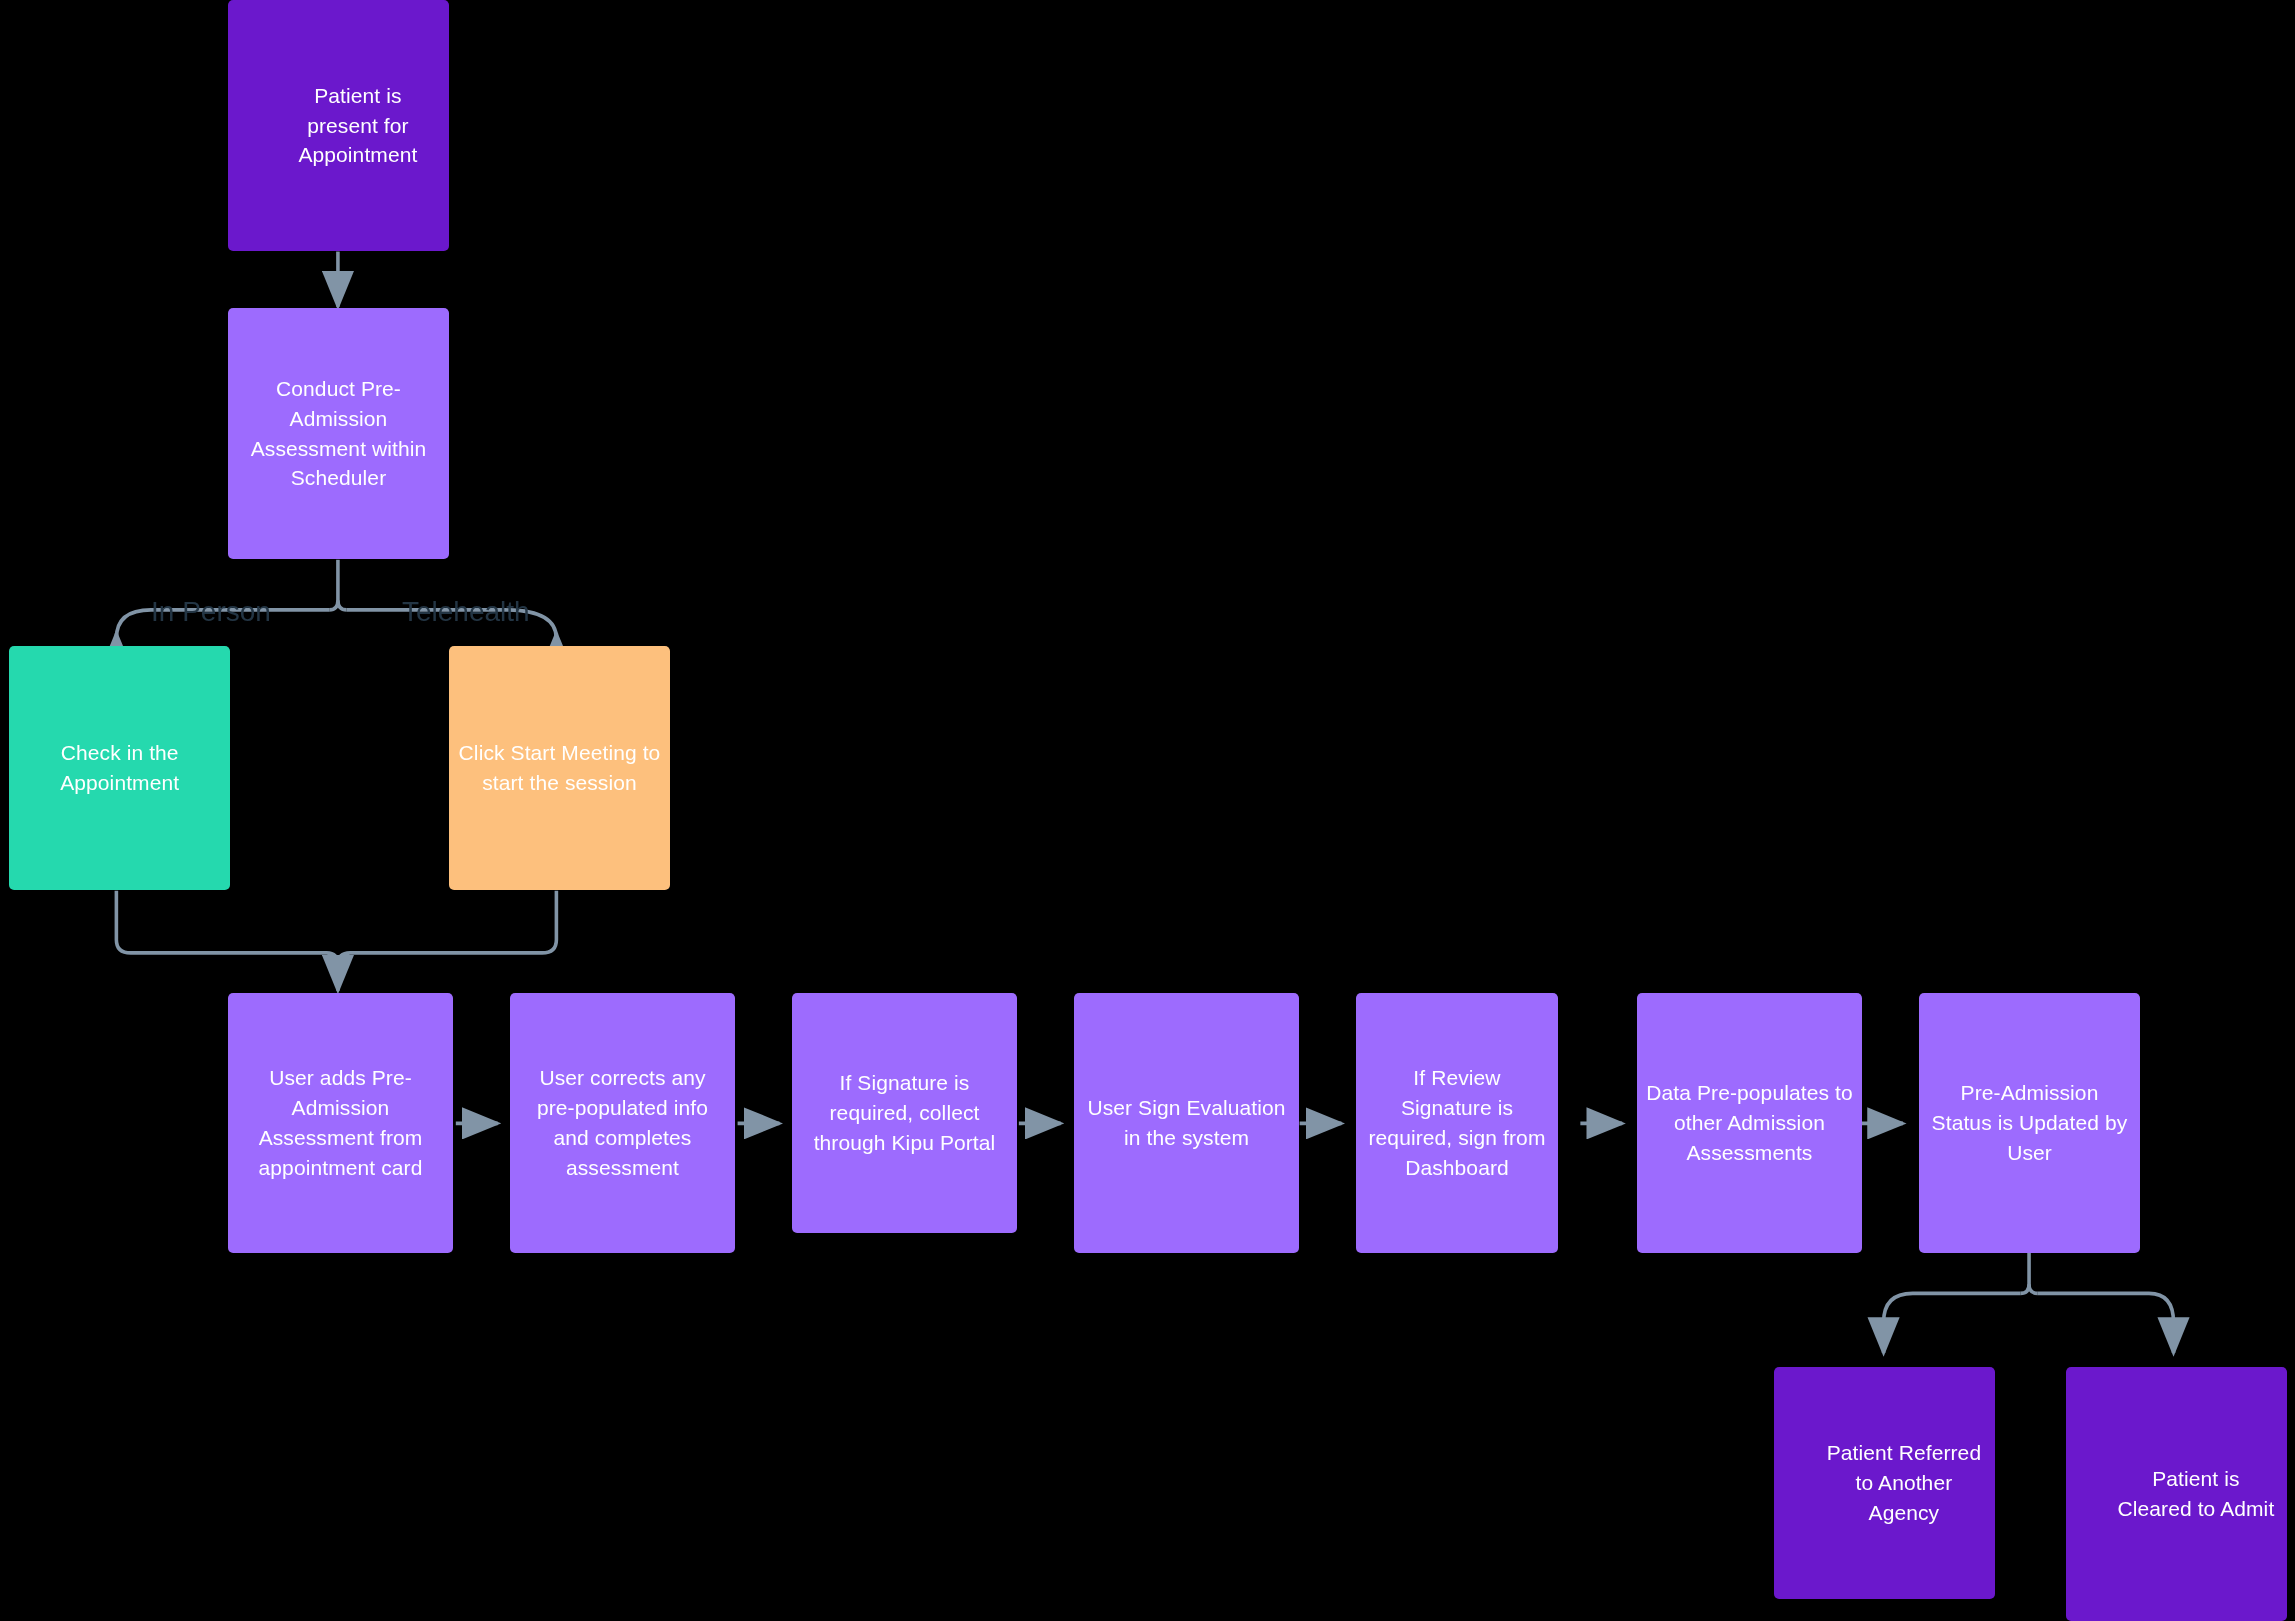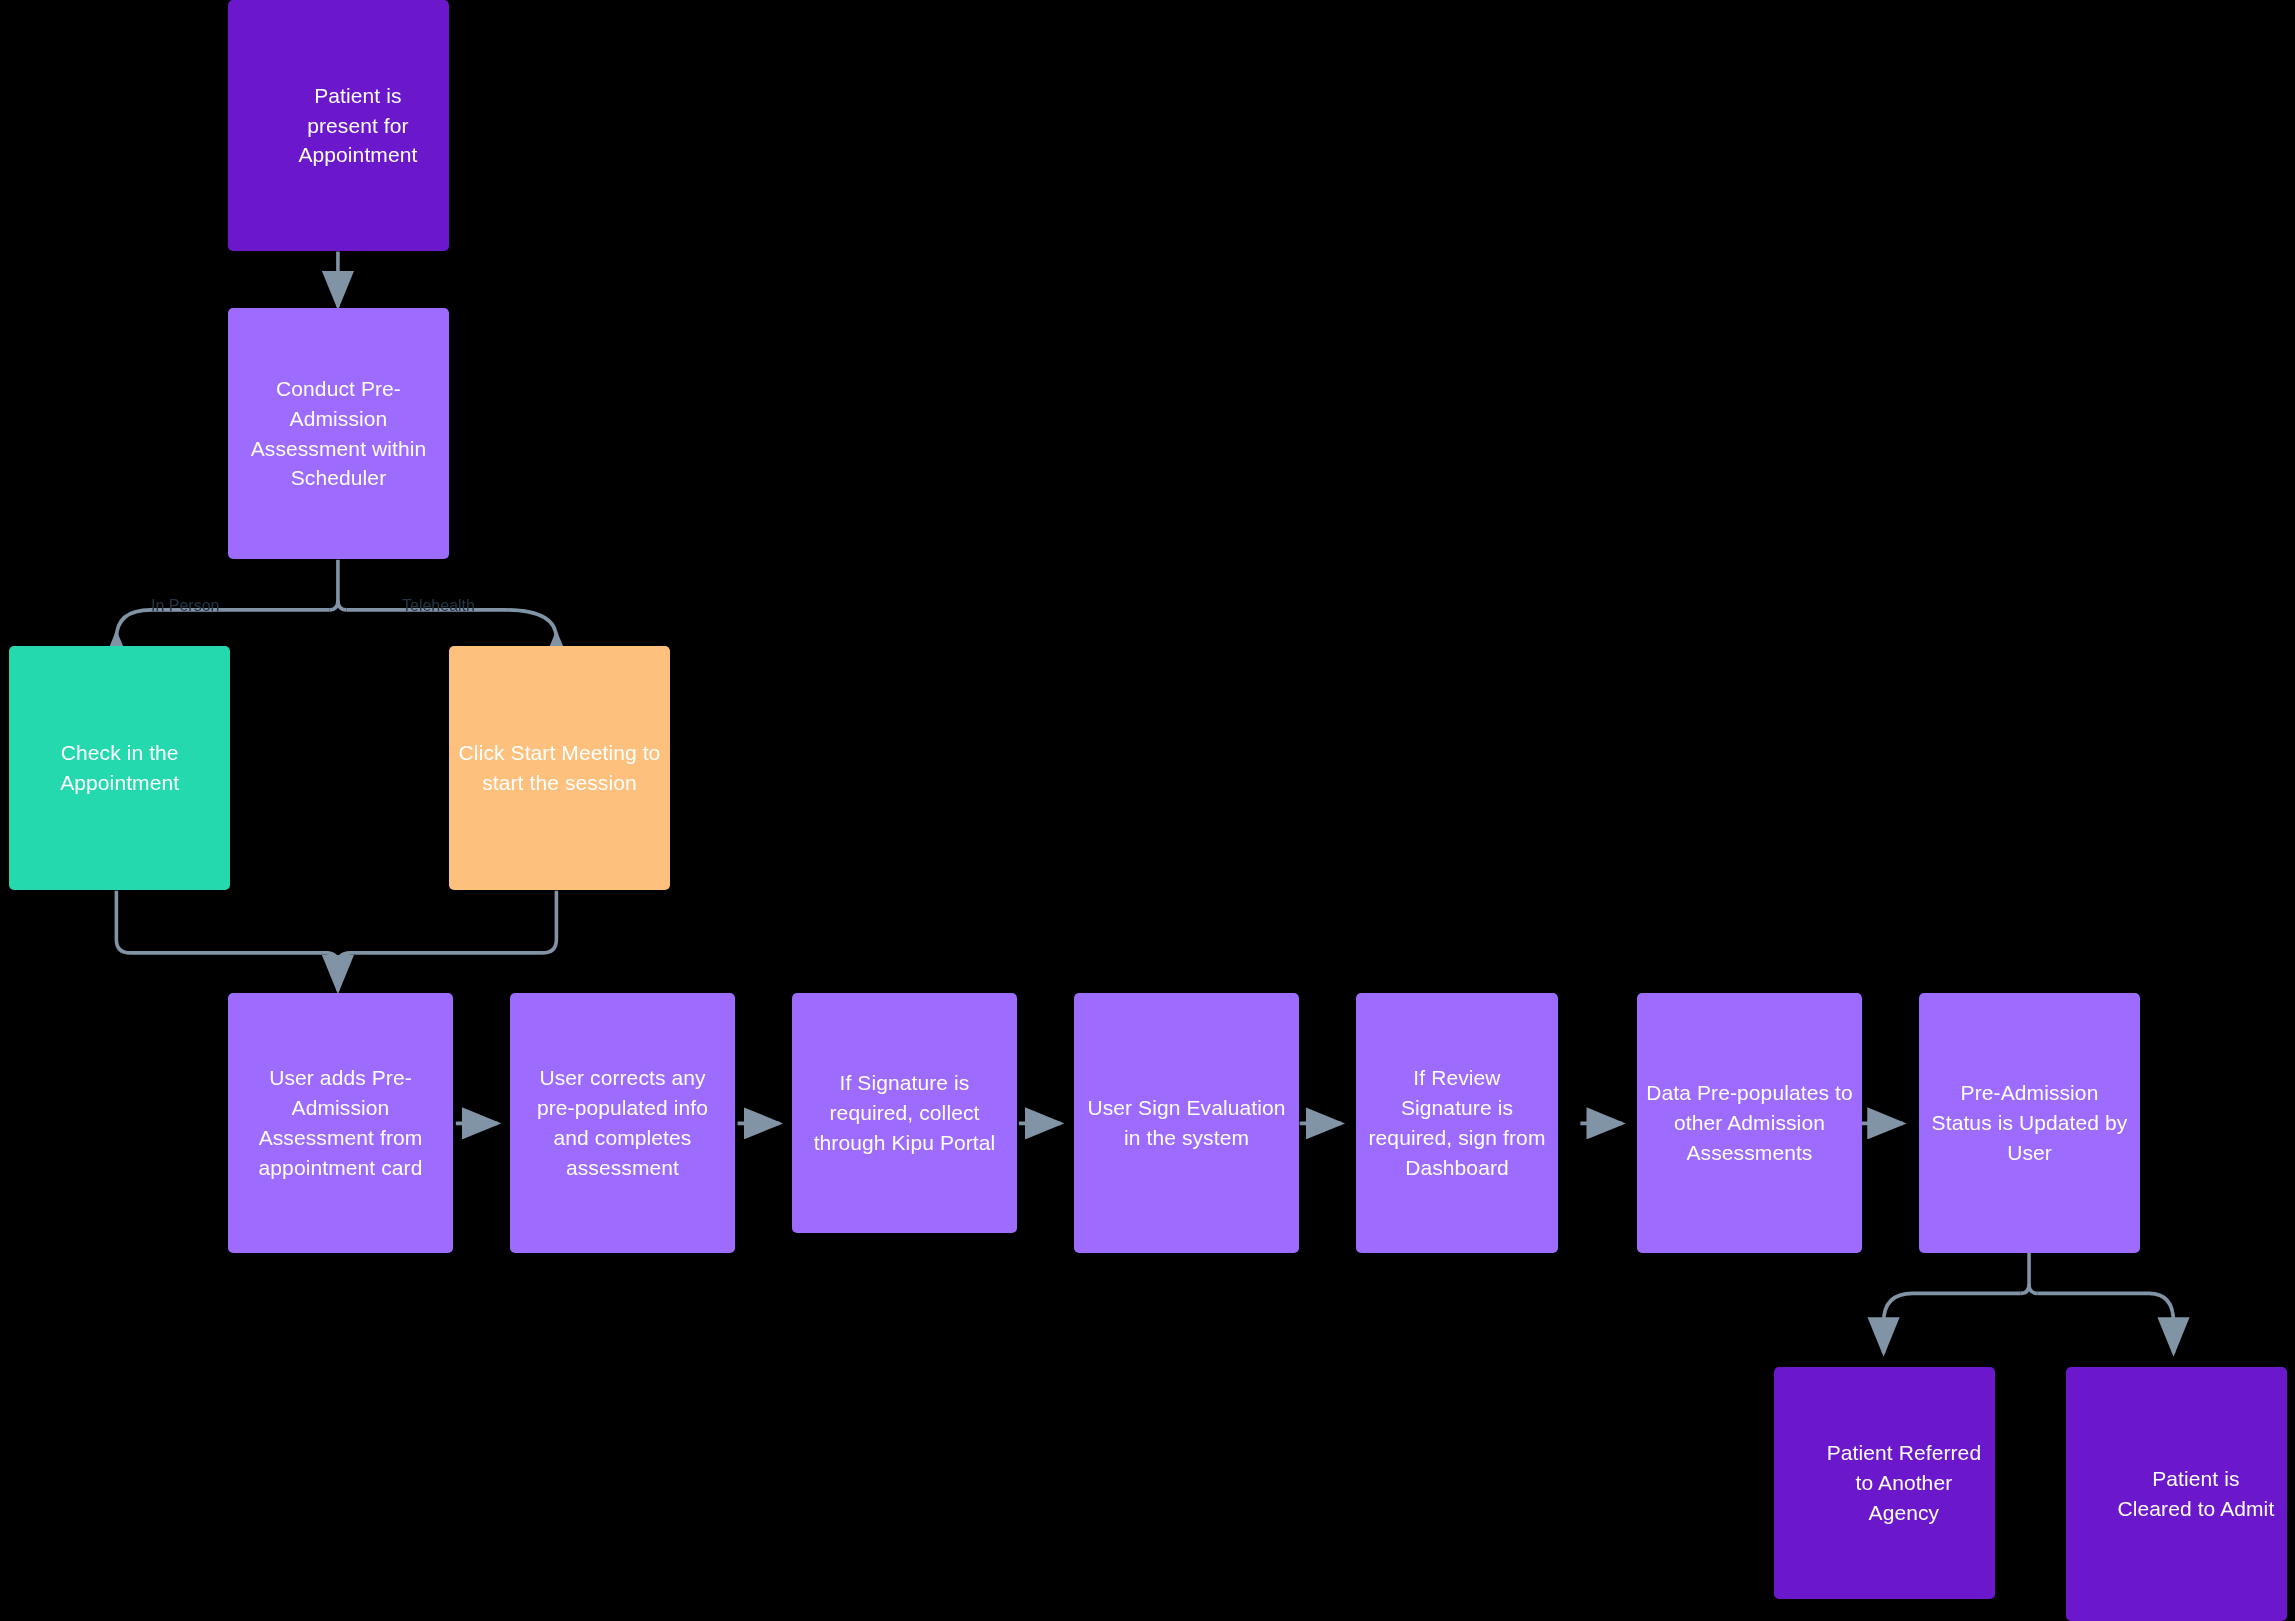--- a/index.html
+++ b/index.html
@@ -32,21 +32,21 @@
   }
   .node span { display: block; width: 100%; }
   .n-darkpurple { background: #6B18CC; padding-left: 48px; }
   .n-lightpurple { background: #9D6BFE; }
   .n-green { background: #25D9AE; }
   .n-orange { background: #FDC07D; }
 
   .edge-label {
     position: absolute;
     color: #233544;
-    font-size: 16px;
+    font-size: 28px;
     white-space: nowrap;
     line-height: 1;
   }
 
   svg.links {
     position: absolute;
     left: 0;
     top: 0;
     width: 2295px;
     height: 1622px;

